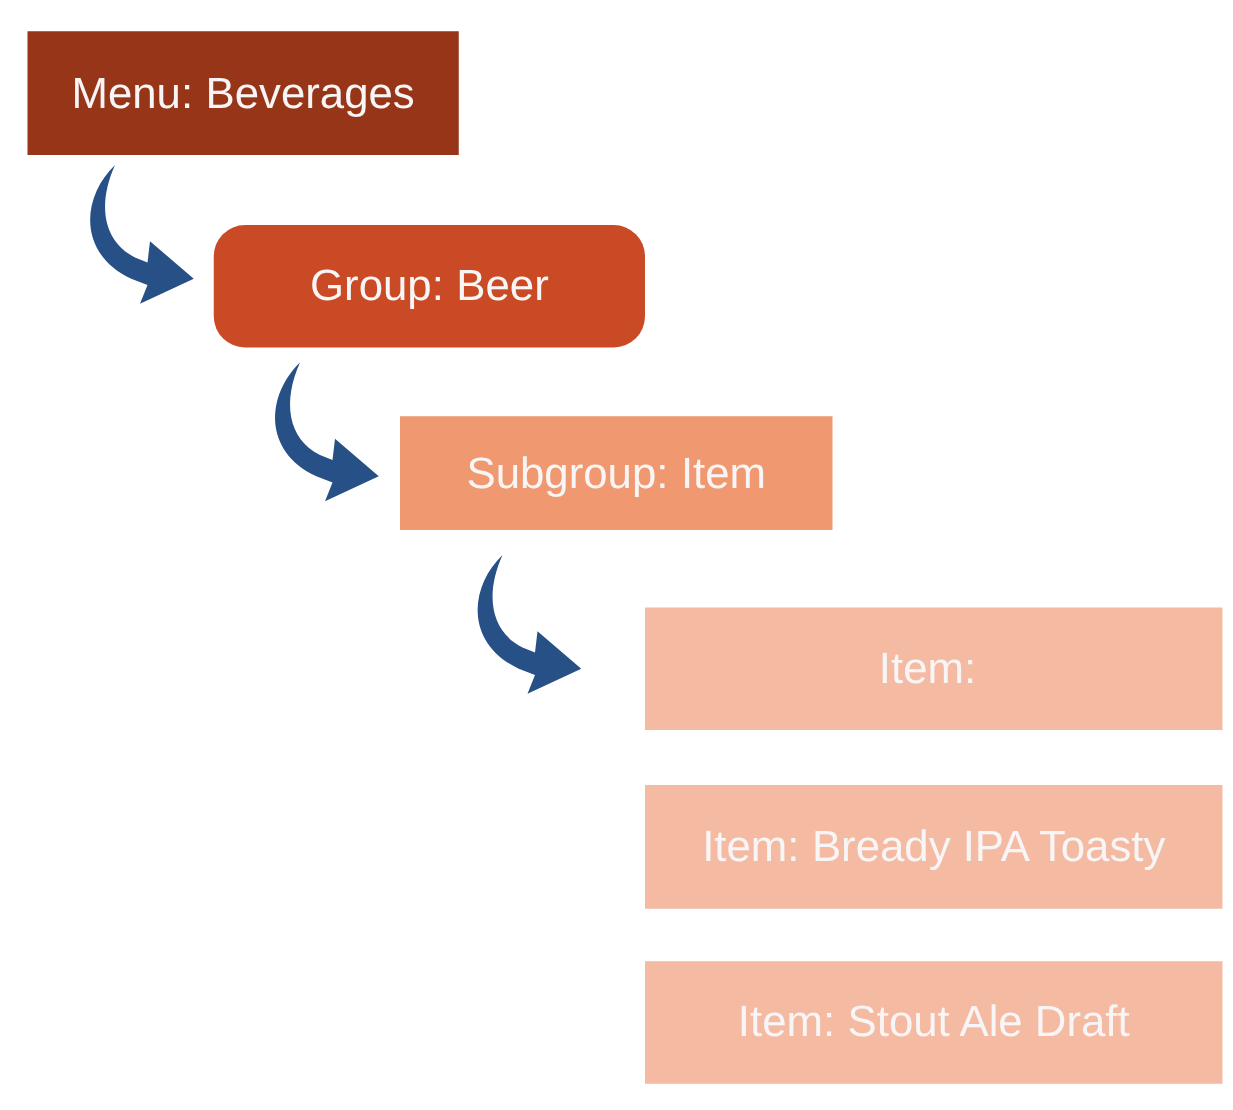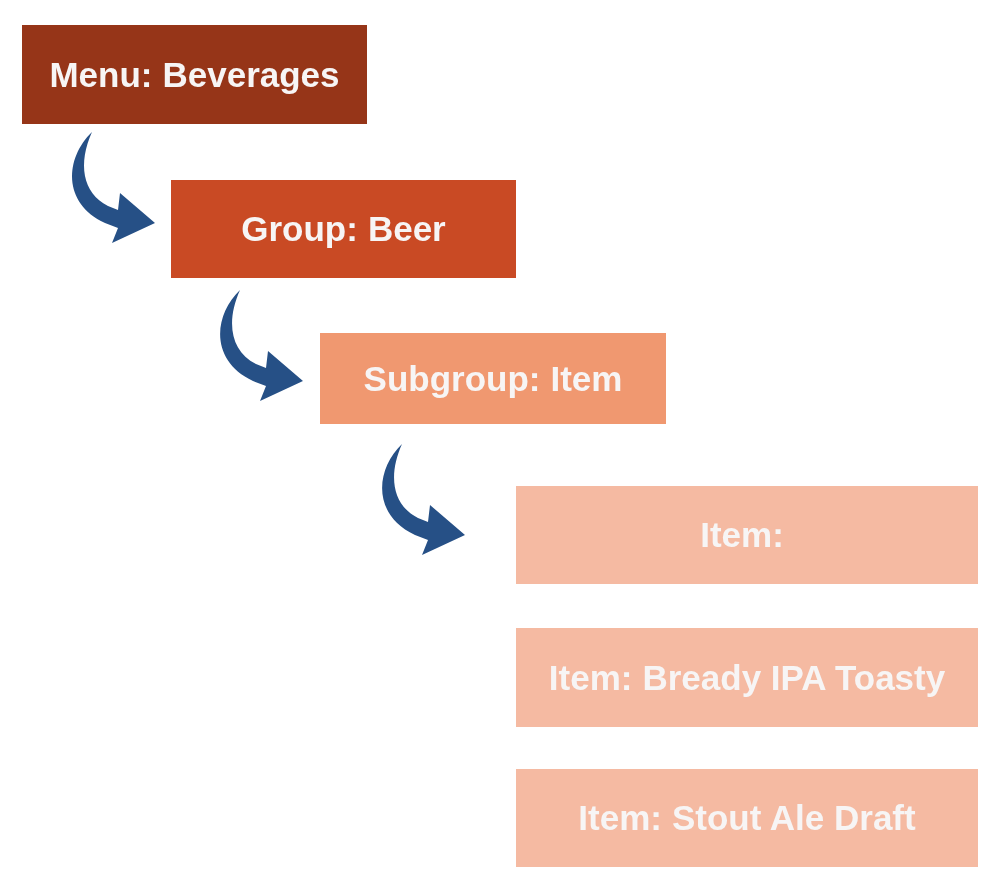--- a/index.html
+++ b/index.html
@@ -1,36 +1,36 @@
 <!DOCTYPE html>
 <html><head>
 <meta charset="utf-8">
 <style>
   html, body { margin: 0; padding: 0; background: #ffffff; }
   body { width: 986px; height: 888px; position: relative; overflow: hidden;
          font-family: "Liberation Sans", "DejaVu Sans", sans-serif; }
   .box { position: absolute; display: flex; align-items: center; justify-content: center;
          color: #f7f5f5; font-size: 35px; white-space: nowrap; box-sizing: border-box; }
-  .box b { font-weight: bold; margin-right: 10px; }
-  .box span.v { font-weight: bold; }
+  .box b { font-weight: normal; margin-right: 10px; }
+  .box span.v { font-weight: normal; }
   .arrow { position: absolute; }
 </style>
 </head>
 <body>
 
 <div class="box" style="left:22px;top:25px;width:345px;height:99px;background:#963518;">
   <b>Menu:</b>
   <span class="v">Beverages</span>
 </div>
 
 <svg class="arrow" style="left:60px;top:128px;" width="100" height="125" viewBox="0 0 100 125">
   <path d="M32 4 C5 30 2 75 45 95 L58 100 L52 115 L95 95 L60 65 L58 82 L48 78 C22 65 18 35 32 4 Z" fill="#265086"></path>
 </svg>
 
-<div class="box" style="left:171px;top:180px;width:345px;height:98px;background:#c94a24;">
+<div class="box" style="left:171px;top:180px;width:345px;height:98px;background:#c94a24;border-radius:25px;">
   <b>Group:</b>
   <span class="v">Beer</span>
 </div>
 
 <svg class="arrow" style="left:208px;top:286px;" width="100" height="125" viewBox="0 0 100 125">
   <path d="M32 4 C5 30 2 75 45 95 L58 100 L52 115 L95 95 L60 65 L58 82 L48 78 C22 65 18 35 32 4 Z" fill="#265086"></path>
 </svg>
 
 <div class="box" style="left:320px;top:333px;width:346px;height:91px;background:#f09870;">
   <b>Subgroup:</b>

